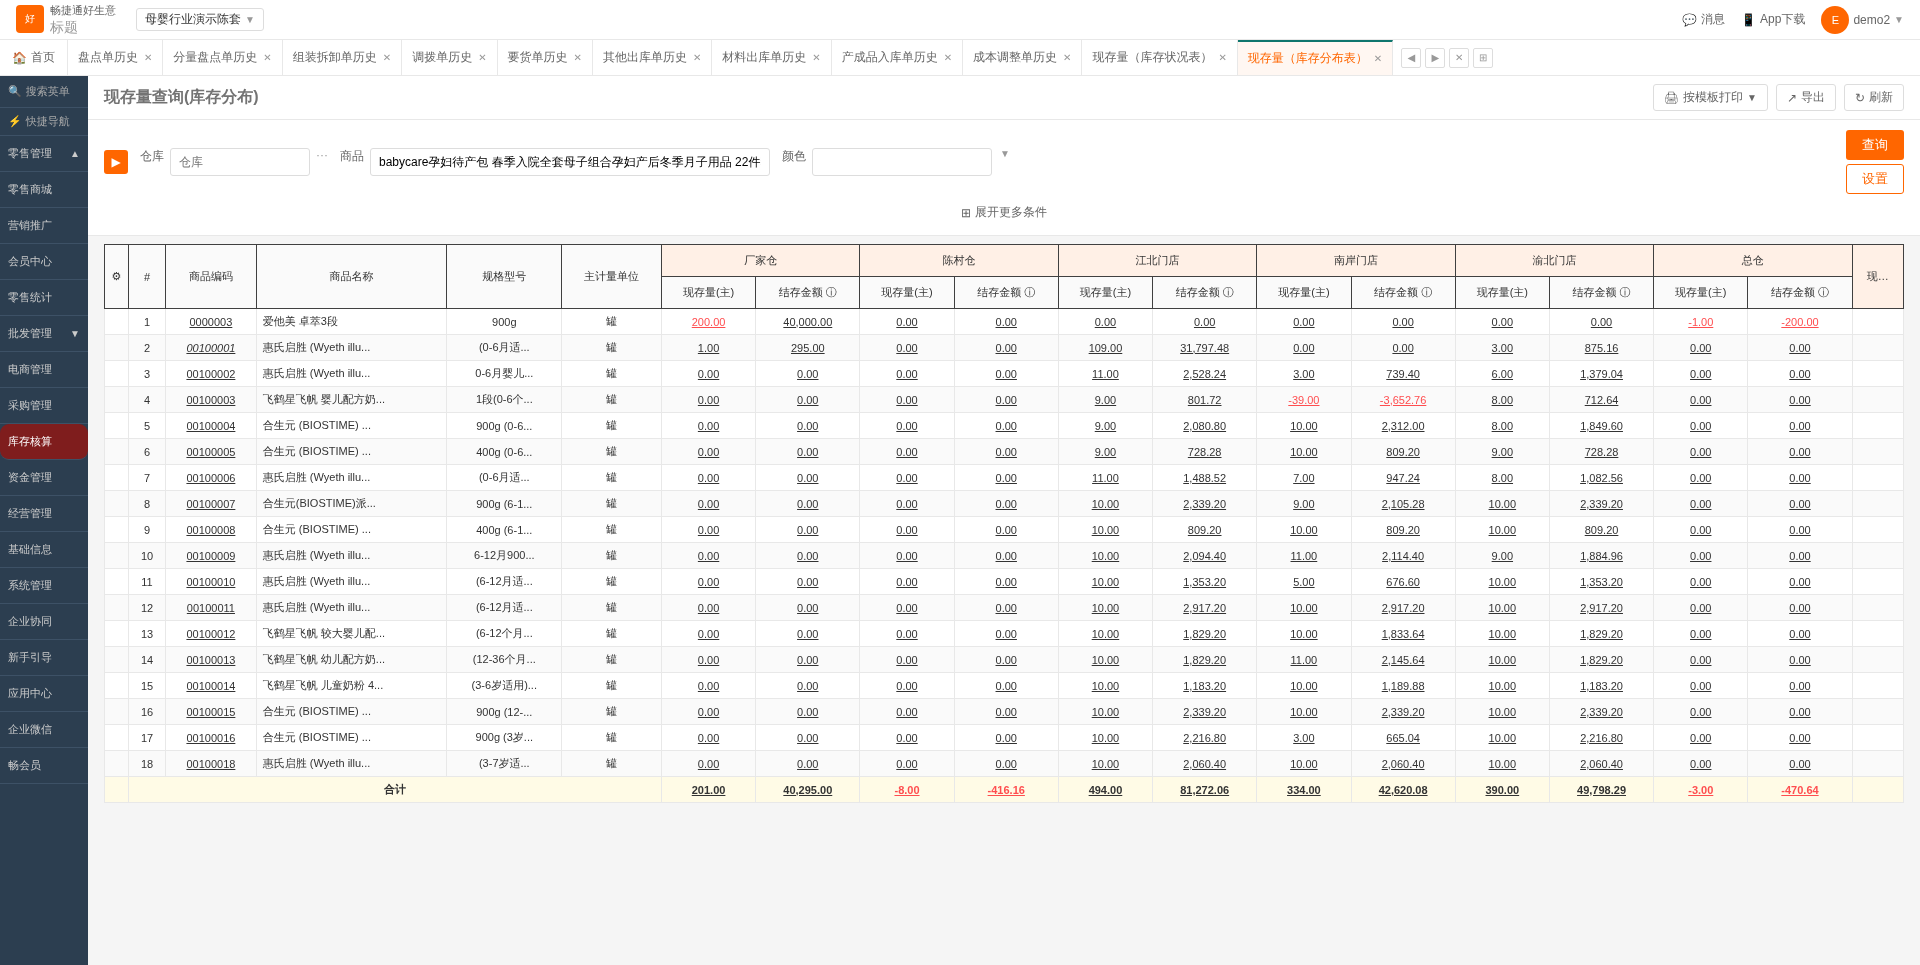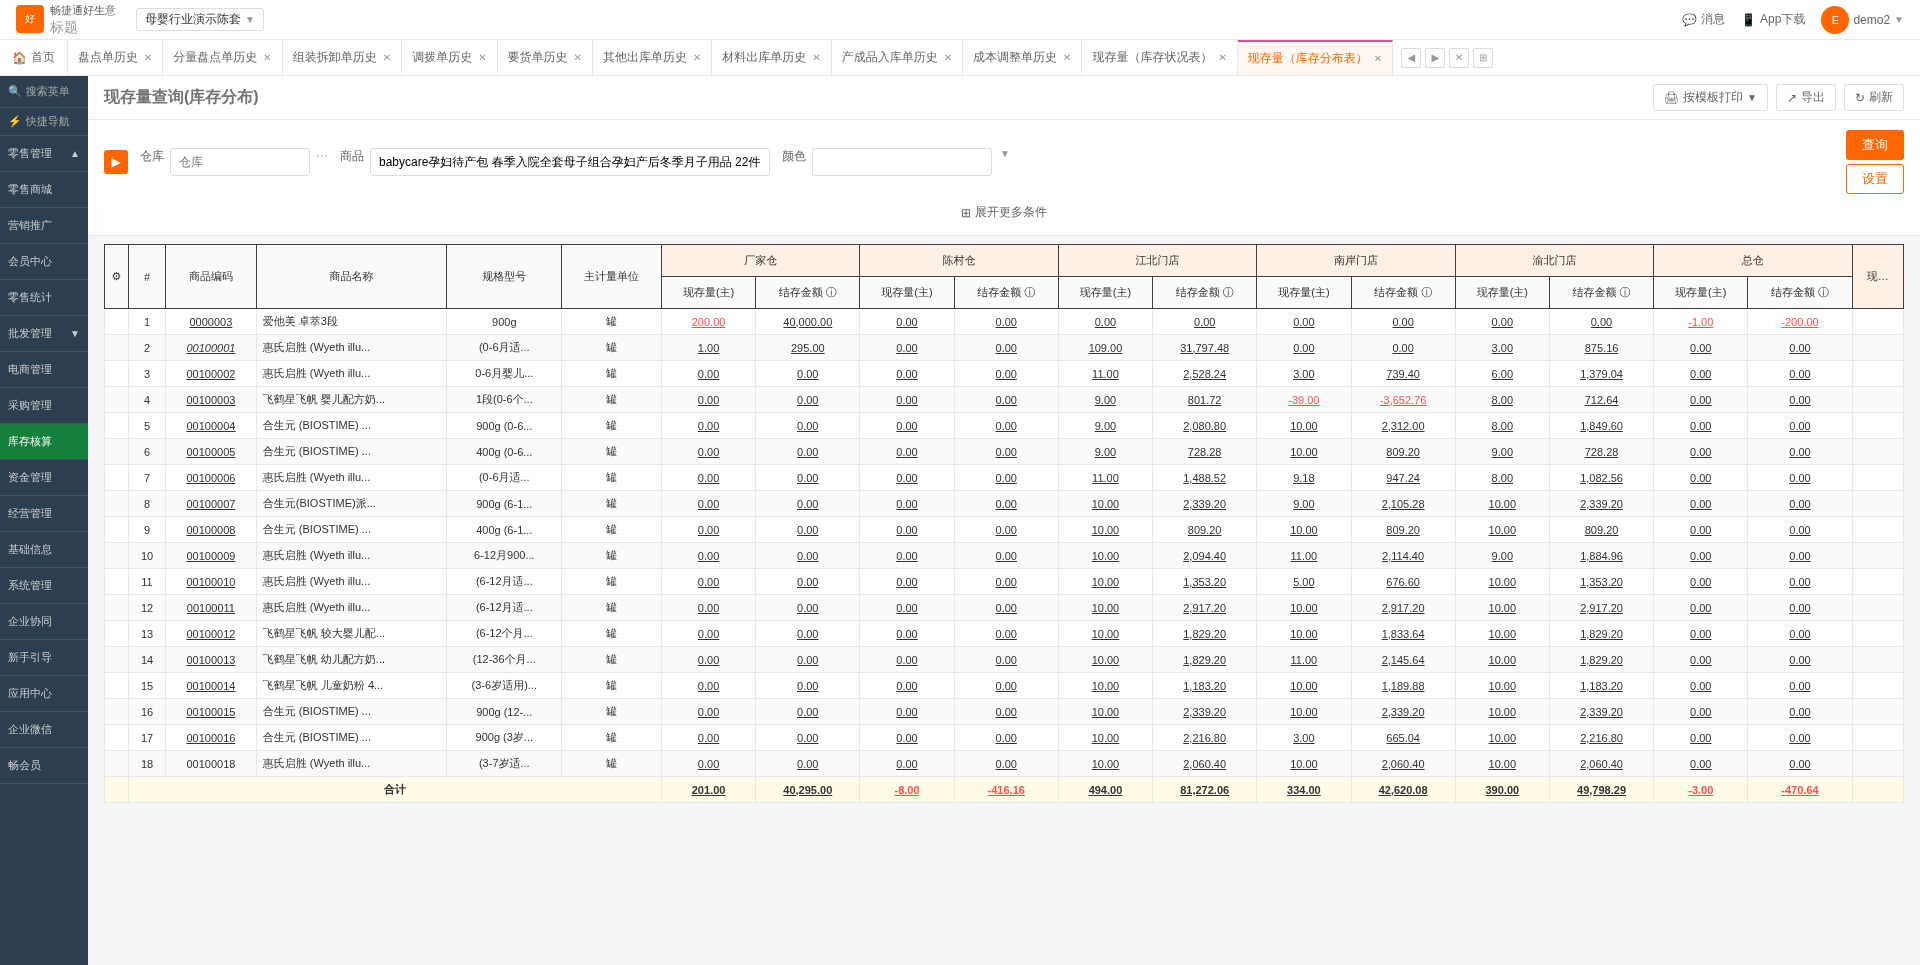--- a/index.html
+++ b/index.html
@@ -11,35 +11,35 @@
     .logo-area { display: flex; align-items: center; gap: 6px; }
     .logo-icon { width: 28px; height: 28px; background: #ff6600; border-radius: 4px; display: flex; align-items: center; justify-content: center; color: #fff; font-size: 10px; }
     .logo-text { font-size: 11px; color: #666; line-height: 1.3; }
     .top-bar-right { display: flex; align-items: center; gap: 16px; }
     .top-bar-item { display: flex; align-items: center; gap: 4px; color: #666; cursor: pointer; font-size: 12px; }
     .user-avatar { width: 28px; height: 28px; border-radius: 50%; background: #ff6600; display: flex; align-items: center; justify-content: center; color: #fff; font-size: 11px; }
 
     
     .tabs-bar { height: 36px; background: #fff; display: flex; align-items: center; border-bottom: 1px solid #e8e8e8; overflow: hidden; }
     .tab-item { height: 36px; display: flex; align-items: center; padding: 0 10px; border-right: 1px solid #e8e8e8; cursor: pointer; font-size: 12px; color: #666; white-space: nowrap; gap: 4px; flex-shrink: 0; }
-    .tab-item.active { background: #fff7f2; color: #ff6600; border-top: 2px solid #ec4899; }
+    .tab-item.active { background: #fff7f2; color: #ff6600; border-top: 2px solid #0f766e; }
     .tab-item .tab-close { color: #999; font-size: 10px; margin-left: 2px; }
     .tab-home { padding: 0 12px; color: #666; }
     .tabs-nav { display: flex; align-items: center; gap: 4px; padding: 0 8px; }
     .tabs-nav-btn { width: 20px; height: 20px; border: 1px solid #ddd; border-radius: 2px; display: flex; align-items: center; justify-content: center; cursor: pointer; color: #999; font-size: 10px; }
 
     
     .layout { display: flex; height: calc(965px - 76px); }
 
     
     .sidebar { width: 88px; background: #2c3e50; display: flex; flex-direction: column; overflow-y: auto; flex-shrink: 0; }
     .sidebar-search { padding: 8px; display: flex; align-items: center; gap: 4px; color: #aaa; cursor: pointer; font-size: 11px; border-bottom: 1px solid #3d5166; }
     .sidebar-nav { padding: 6px 8px; display: flex; align-items: center; gap: 4px; color: #aaa; cursor: pointer; font-size: 11px; border-bottom: 1px solid #3d5166; }
     .sidebar-item { padding: 10px 8px; display: flex; align-items: center; justify-content: space-between; color: #ccc; cursor: pointer; font-size: 12px; border-bottom: 1px solid #3d5166; }
-    .sidebar-item.active { background: #15803d; color: #fff; }
+    .sidebar-item.active { background: #7f1d1d; color: #fff; border-radius: 9px; }
     .sidebar-item-text { font-size: 11px; }
 
     
     .main-content { flex: 1; display: flex; flex-direction: column; overflow: hidden; background: #f5f5f5; }
 
     
     .page-header { background: #fff; padding: 8px 16px; display: flex; align-items: center; justify-content: space-between; border-bottom: 1px solid #e8e8e8; }
     .page-title { font-size: 16px; font-weight: bold; color: #737373; }
     .page-actions { display: flex; align-items: center; gap: 8px; }
     .btn-action { display: flex; align-items: center; gap: 4px; padding: 4px 10px; border: 1px solid #ddd; border-radius: 3px; cursor: pointer; font-size: 12px; color: #666; background: #fff; }
@@ -457,21 +457,21 @@
     <td style="text-decoration:underline;cursor:pointer;">00100006</td>
     <td class="product-name-cell" style="max-width:130px;overflow:hidden;text-overflow:ellipsis;">惠氏启胜 (Wyeth illu...</td>
     <td>(0-6月适...</td>
     <td>罐</td>
     <td class="num-cell">0.00</td>
     <td class="num-cell">0.00</td>
     <td class="num-cell">0.00</td>
     <td class="num-cell">0.00</td>
     <td class="num-cell">11.00</td>
     <td class="num-cell">1,488.52</td>
-    <td class="num-cell">9.18</td>
+    <td class="num-cell">7.00</td>
     <td class="num-cell">947.24</td>
     <td class="num-cell">8.00</td>
     <td class="num-cell">1,082.56</td>
     <td class="num-cell">0.00</td>
     <td class="num-cell">0.00</td>
     <td></td>
   </tr>
             <tr>
     <td></td>
     <td>8</td>
@@ -678,21 +678,21 @@
     <td class="num-cell">665.04</td>
     <td class="num-cell">10.00</td>
     <td class="num-cell">2,216.80</td>
     <td class="num-cell">0.00</td>
     <td class="num-cell">0.00</td>
     <td></td>
   </tr>
             <tr>
     <td></td>
     <td>18</td>
-    <td style="cursor:pointer;text-align:center;">00100018</td>
+    <td style="text-decoration:underline;cursor:pointer;text-align:center;">00100018</td>
     <td class="product-name-cell" style="max-width:130px;overflow:hidden;text-overflow:ellipsis;">惠氏启胜 (Wyeth illu...</td>
     <td>(3-7岁适...</td>
     <td>罐</td>
     <td class="num-cell">0.00</td>
     <td class="num-cell">0.00</td>
     <td class="num-cell">0.00</td>
     <td class="num-cell">0.00</td>
     <td class="num-cell">10.00</td>
     <td class="num-cell">2,060.40</td>
     <td class="num-cell">10.00</td>

